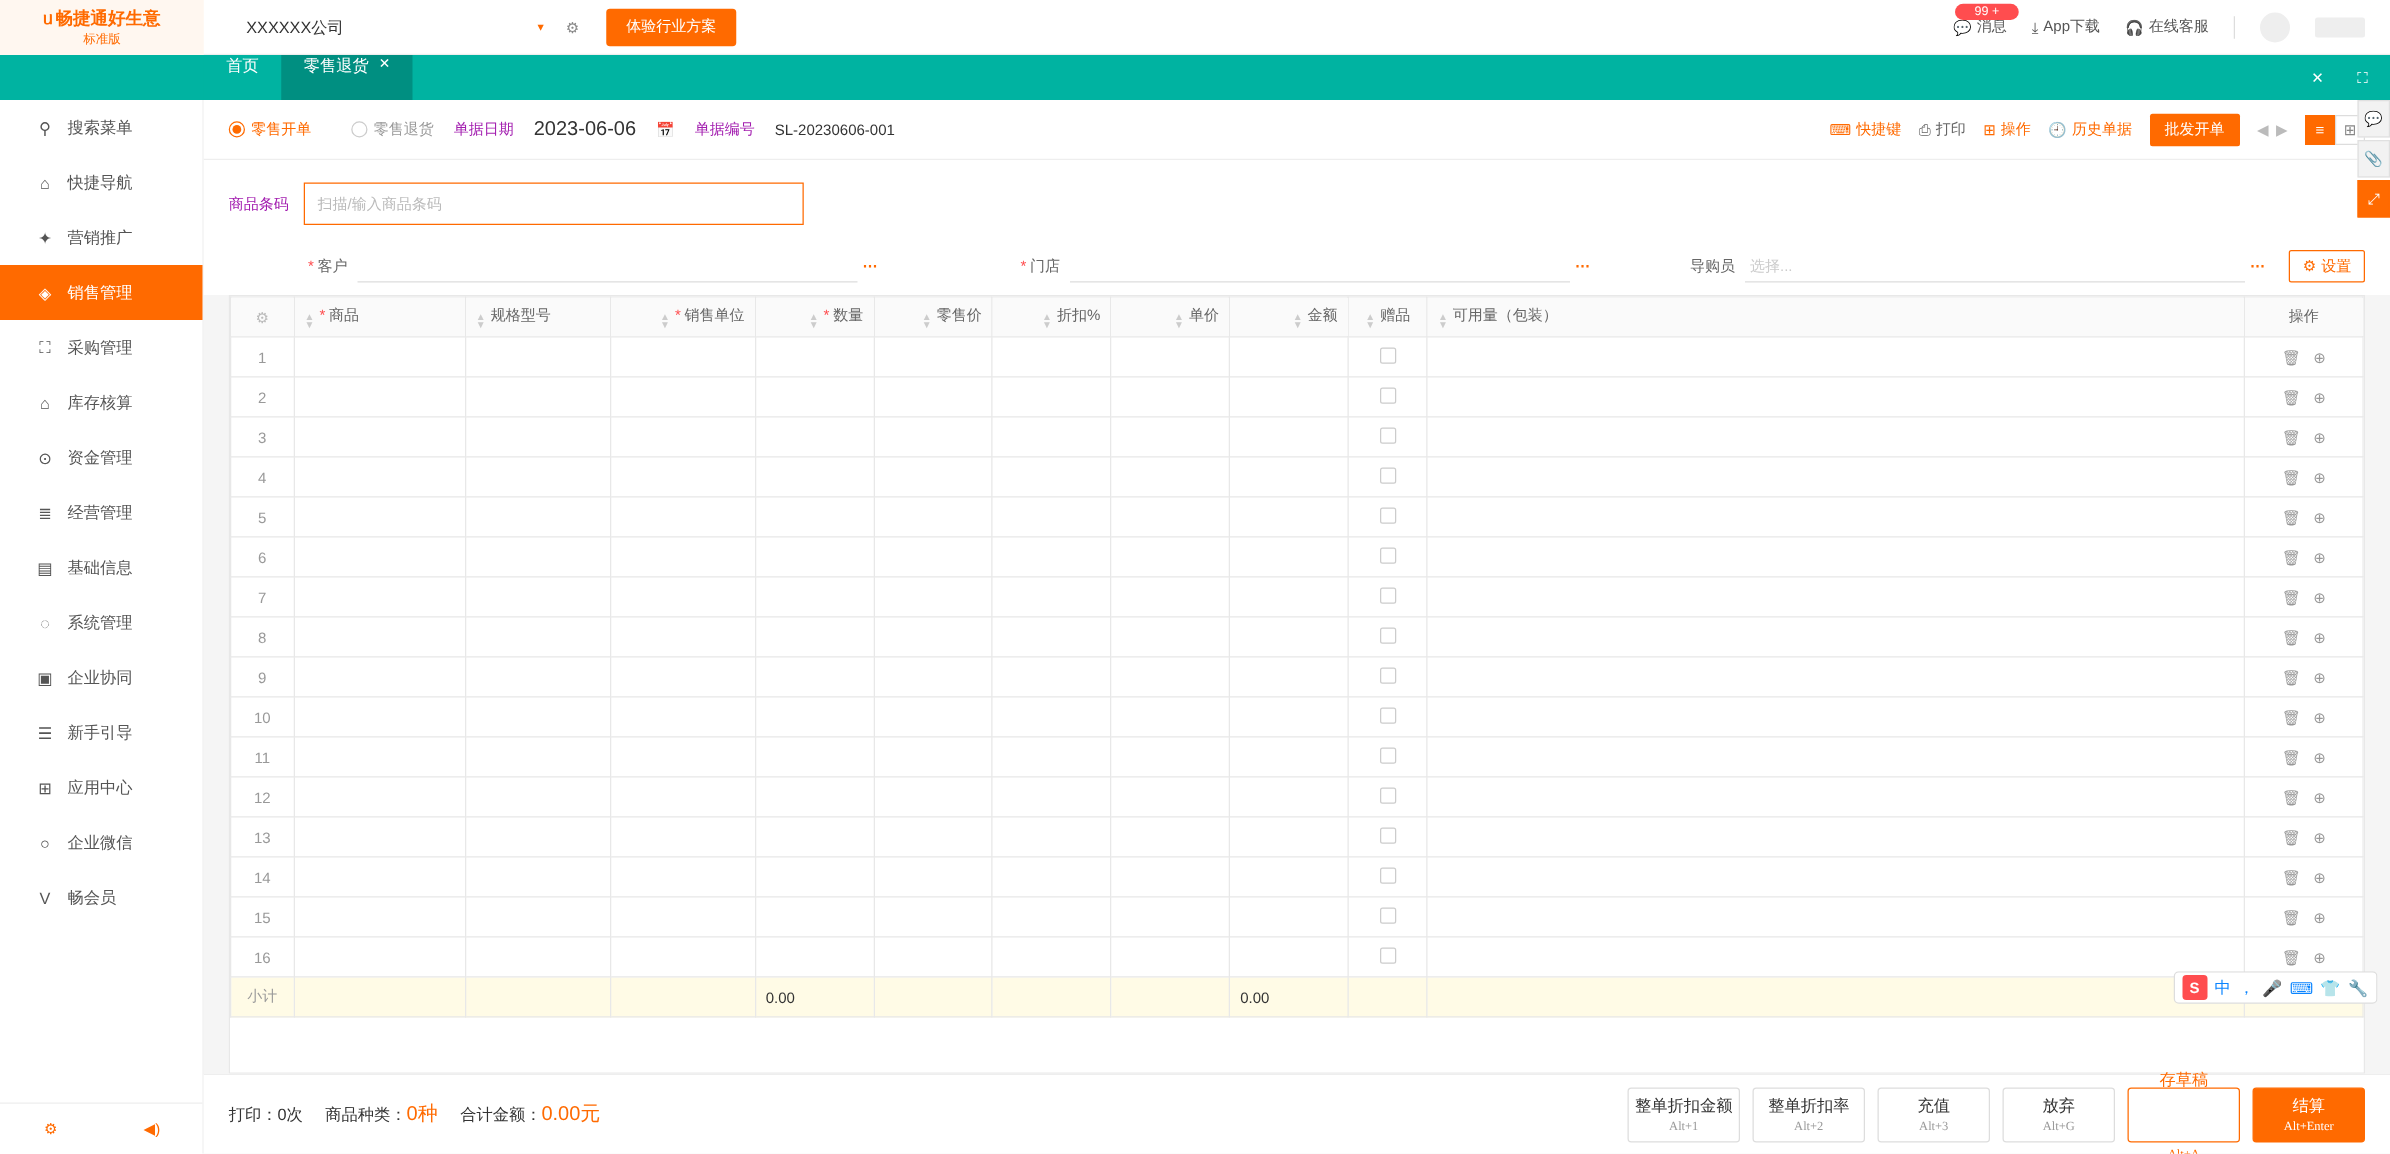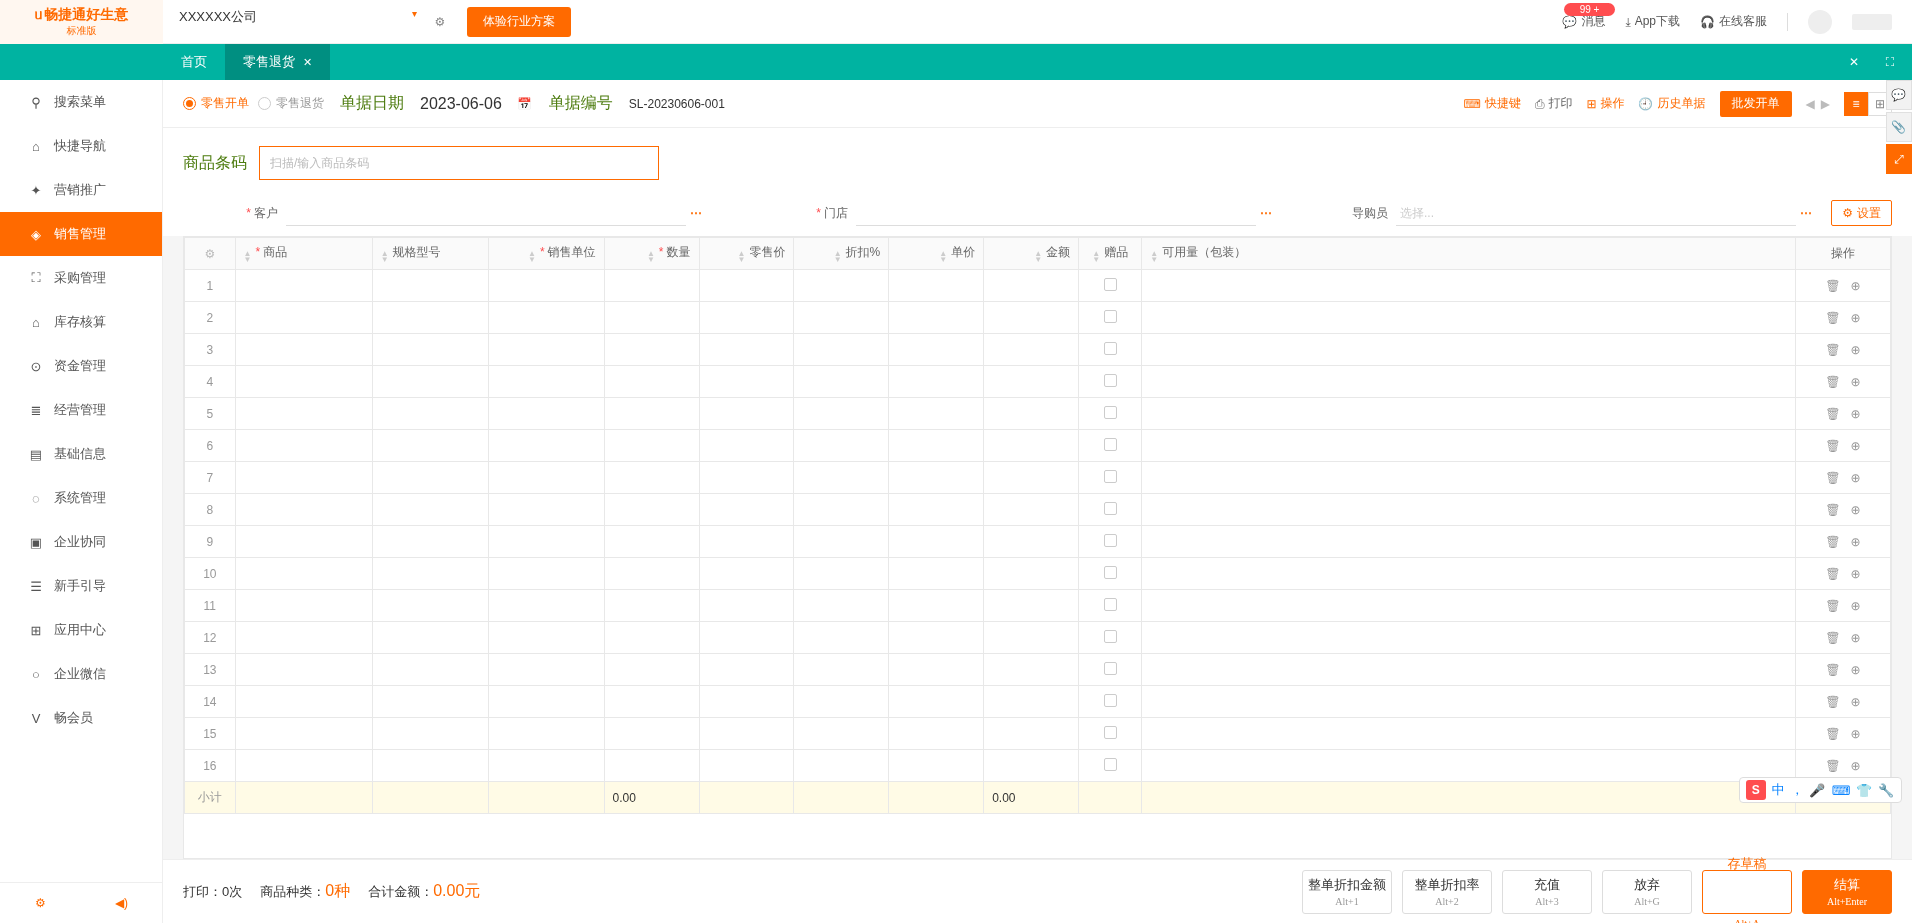--- a/index.html
+++ b/index.html
@@ -4,59 +4,59 @@
 <style>
 * { margin: 0; padding: 0; box-sizing: border-box; font-family: "Microsoft YaHei", Arial, sans-serif; }
 body { font-size: 12px; color: #333; background: #fff; overflow: hidden; }
 .app { display: flex; flex-direction: column; height: 100vh; width: 1912px; }
 
 
 .topbar { display: flex; align-items: center; height: 44px; border-bottom: 1px solid #eee; }
 .logo-box { width: 163px; height: 44px; background: #fff7f0; display: flex; flex-direction: column; align-items: center; justify-content: center; color: #ff6a00; }
 .logo-main { font-weight: bold; font-size: 14px; display: flex; align-items: center; gap: 2px; }
 .logo-sub { font-size: 10px; color: #ff6a00; }
-.company-select { margin-left: 10px; width: 250px; height: 28px; display: flex; justify-content: space-between; font-size: 13px; color: #333; padding: 0 6px; cursor: pointer; }
+.company-select { margin-left: 28px; width: 250px; height: 28px; display: flex; align-items: center; justify-content: space-between; font-size: 13px; color: #333; padding: 0 6px; cursor: pointer; }
 .chevron { color: #ff6a00; font-size: 10px; }
 .gear-btn { margin-left: 4px; width: 26px; height: 26px; display: flex; align-items: center; justify-content: center; color: #888; cursor: pointer; }
 .trial-btn { margin-left: 14px; height: 30px; padding: 0 16px; background: #ff6a00; color: #fff; border: none; border-radius: 3px; font-size: 12px; cursor: pointer; }
 .topbar-right { margin-left: auto; display: flex; align-items: center; gap: 20px; padding-right: 20px; }
 .top-link { display: flex; align-items: center; gap: 4px; color: #555; cursor: pointer; font-size: 12px; }
 .badge { position: relative; }
 .badge-count { position: absolute; top: -10px; right: -10px; background: #ff4d4f; color: #fff; border-radius: 8px; padding: 1px 16px; font-size: 10px; }
 .avatar { width: 24px; height: 24px; border-radius: 50%; background: #eee; }
 .avatar-name { width: 40px; height: 16px; background: #eee; border-radius: 2px; }
 .divider-v { width: 1px; height: 18px; background: #ddd; }
 
 
 .tabsbar { display: flex; align-items: stretch; height: 36px; background: #00b3a1; color: #fff; position: relative; }
 .tabsbar-left { width: 163px; }
-.tab { display: flex; align-items: center; padding: 0 18px; cursor: pointer; font-size: 13px; }
+.tab { display: flex; align-items: flex-start; padding: 0 18px; cursor: pointer; font-size: 13px; }
 .tab-home { background: #00b3a1; }
 .tab-active { background: #008f81; }
 .tab-close { margin-left: 8px; font-size: 11px; cursor: pointer; }
 .tabsbar-right { margin-left: auto; display: flex; align-items: center; gap: 8px; padding-right: 8px; }
 .tab-icon-btn { width: 28px; height: 28px; display: flex; align-items: center; justify-content: center; cursor: pointer; color: #fff; }
 
 
 .main { display: flex; flex: 1; min-height: 0; position: relative; }
 .sidebar { width: 163px; background: #fff; border-right: 1px solid #eee; display: flex; flex-direction: column; }
 .side-item { display: flex; align-items: center; gap: 10px; height: 44px; padding-left: 28px; color: #555; cursor: pointer; font-size: 13px; }
 .side-item.active { background: #ff6a00; color: #fff; }
 .side-icon { width: 16px; display: inline-flex; justify-content: center; }
 .side-bottom { margin-top: auto; display: flex; border-top: 1px solid #eee; }
 .side-bottom-btn { flex: 1; height: 40px; display: flex; align-items: center; justify-content: center; color: #ff6a00; cursor: pointer; }
 
 .content { flex: 1; display: flex; flex-direction: column; background: #f5f5f5; min-width: 0; }
 .order-header { display: flex; align-items: center; height: 48px; background: #fff; padding: 0 20px; gap: 16px; border-bottom: 1px solid #eee; }
-.radio-group { display: flex; align-items: center; gap: 9px; text-align: right; }
+.radio-group { display: flex; align-items: center; gap: 32px; text-align: right; }
 .radio-opt { display: flex; align-items: center; gap: 5px; cursor: pointer; }
 .radio-circle { width: 13px; height: 13px; border-radius: 50%; border: 1px solid #ccc; display: inline-flex; align-items: center; justify-content: center; }
 .radio-circle.checked { border-color: #ff6a00; }
 .radio-dot { width: 7px; height: 7px; border-radius: 50%; background: #ff6a00; }
-.field-label { color: #4d7c0f; font-size: 16px; }
+.field-label { color: #a21caf; font-size: 12px; }
 .date-val { font-size: 16px; color: #333; }
 .cal-icon { color: #ff6a00; }
 .order-header-right { margin-left: auto; display: flex; align-items: center; gap: 14px; }
 .hlink { display: flex; align-items: center; gap: 4px; color: #666; cursor: pointer; font-size: 12px; }
 .hlink.orange { color: #ff6a00; }
 .btn-orange { background: #ff6a00; color: #fff; border: none; height: 26px; padding: 0 12px; border-radius: 2px; cursor: pointer; font-size: 12px; }
 .nav-arrows { display: flex; align-items: center; gap: 6px; color: #bbb; }
 .view-toggle { display: flex; }
 .view-btn { width: 24px; height: 24px; border: 1px solid #ddd; display: flex; align-items: center; justify-content: center; cursor: pointer; color: #888; }
 .view-btn.active { background: #ff6a00; border-color: #ff6a00; color: #fff; }

